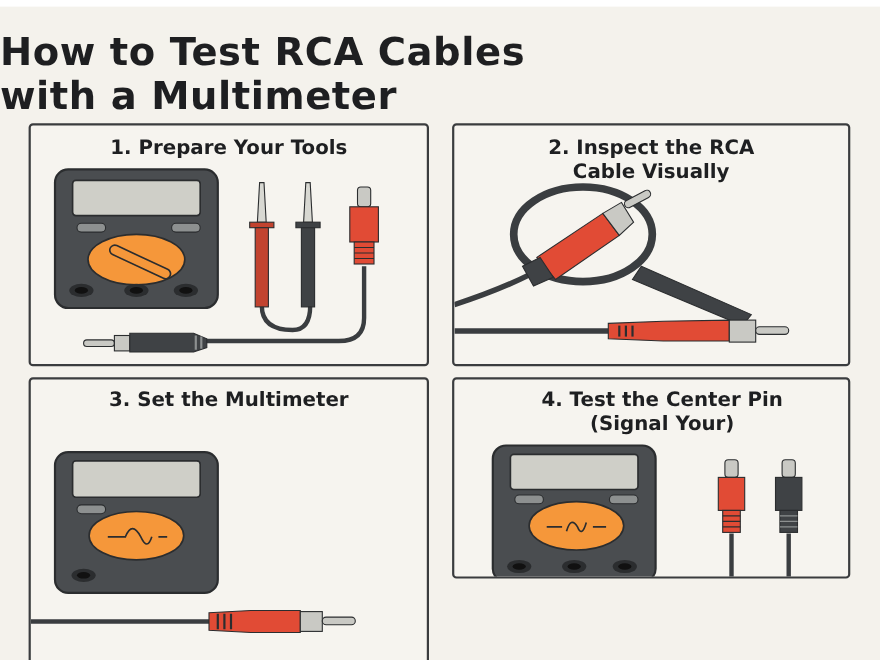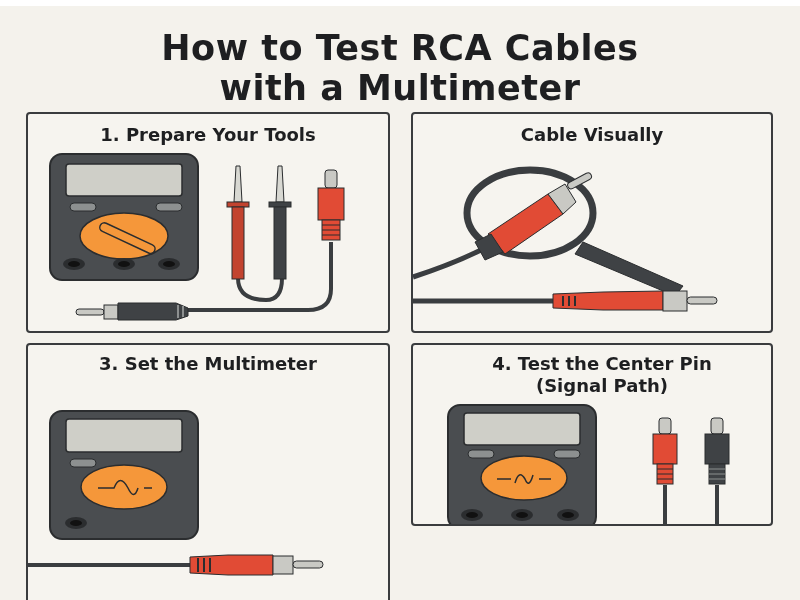--- a/index.html
+++ b/index.html
@@ -1,18 +1,18 @@
 <!DOCTYPE html>
 <html><head>
 <meta charset="utf-8">
 <style>
   html, body { margin:0; padding:0; }
   body { width:800px; height:600px; background:#f4f2ec; position:relative; overflow:hidden; font-family:"DejaVu Sans", sans-serif; }
   .topbar { position:absolute; left:0; top:0; width:800px; height:6px; background:#ffffff; }
-  .title { position:absolute; left:0; top:28px; width:800px; text-align:center; font-weight:bold; font-size:35px; line-height:40px; color:#1e1f21; letter-spacing:0.5px; }
+  .title { position:absolute; left:0; top:28px; width:800px; text-align:left; font-weight:bold; font-size:35px; line-height:40px; color:#1e1f21; letter-spacing:0.5px; }
   .panel { position:absolute; border:2px solid #3a3c3e; border-radius:4px; background:#f6f4ef; box-sizing:border-box; overflow:hidden; }
   .panel-title { position:absolute; left:0; width:100%; text-align:center; font-weight:bold; font-size:18px; line-height:22px; color:#1e1f21; }
   svg { position:absolute; left:0; top:0; }
 </style>
 </head>
 <body>
 
 <div class="topbar"></div>
 
 <div class="title">
@@ -66,20 +66,21 @@
       <rect x="76" y="191" width="14" height="14" fill="#c9c9c4" stroke="#2b2d2f"></rect>
       <polygon points="90,189 148,189 160,194 160,202 148,206 90,206" fill="#3f4245" stroke="#2b2d2f"></polygon>
       <line x1="150" y1="191" x2="150" y2="204" stroke="#8d9090" stroke-width="2"></line>
         <line x1="155" y1="192" x2="155" y2="203" stroke="#8d9090" stroke-width="2"></line>
     </g>
   </svg>
 </div>
 
 <div class="panel" style="left:411px; top:112px; width:362px; height:221px;">
   <div class="panel-title" style="top:10px;">
+    <div>2. Inspect the RCA</div>
     <div>Cable Visually</div>
   </div>
   <svg width="362" height="221">
     <g>
       <path d="M0 163 Q40 150 70 135" fill="none" stroke="#3a3d40" stroke-width="5"></path>
       <ellipse cx="117" cy="99" rx="63" ry="43" fill="#f6f4ef" stroke="#3a3d40" stroke-width="7"></ellipse>
       <polygon points="75,120 135,80 150,100 92,140" fill="#e14b35" stroke="#2b2d2f"></polygon>
       <polygon points="135,80 152,70 163,88 150,100" fill="#c9c9c4" stroke="#2b2d2f"></polygon>
       <rect x="155" y="68" width="26" height="7" rx="3.5" fill="#c9c9c4" stroke="#2b2d2f" transform="rotate(-28 158 72)"></rect>
       <polygon points="62,128 78,120 90,138 72,146" fill="#3f4245" stroke="#2b2d2f"></polygon>
@@ -119,21 +120,21 @@
         <line x1="182" y1="213" x2="182" y2="227" stroke="#2b2d2f" stroke-width="2"></line>
       <rect x="245" y="211" width="20" height="18" fill="#c9c9c4" stroke="#2b2d2f"></rect>
       <rect x="265" y="216" width="30" height="7" rx="3.5" fill="#c9c9c4" stroke="#2b2d2f"></rect>
     </g>
   </svg>
 </div>
 
 <div class="panel" style="left:411px; top:343px; width:362px; height:183px;">
   <div class="panel-title" style="top:8px; left:10px;">
     <div>4. Test the Center Pin</div>
-    <div>(Signal Path)</div>
+    <div>(Signal Your)</div>
   </div>
   <svg width="362" height="243">
     <g>
       <rect x="35" y="60" width="148" height="124" rx="12" fill="#4a4d50" stroke="#2b2d2f" stroke-width="2"></rect>
       <rect x="51" y="68" width="116" height="32" rx="3" fill="#cfcfc8" stroke="#2b2d2f" stroke-width="1.5"></rect>
       <rect x="55" y="105" width="26" height="8" rx="4" fill="#8d9090" stroke="#2b2d2f"></rect>
       <rect x="141" y="105" width="26" height="8" rx="4" fill="#8d9090" stroke="#2b2d2f"></rect>
       <ellipse cx="111" cy="133" rx="43" ry="22" fill="#f5973a" stroke="#2b2d2f" stroke-width="1.5"></ellipse>
       <path d="M84 134 L98 134 M102 138 Q106 124 112 134 Q116 144 120 130 M126 134 L138 134" fill="none" stroke="#2b2d2f" stroke-width="1.5"></path>
       <ellipse cx="59" cy="170" rx="11" ry="6" fill="#2b2d2f"></ellipse>

